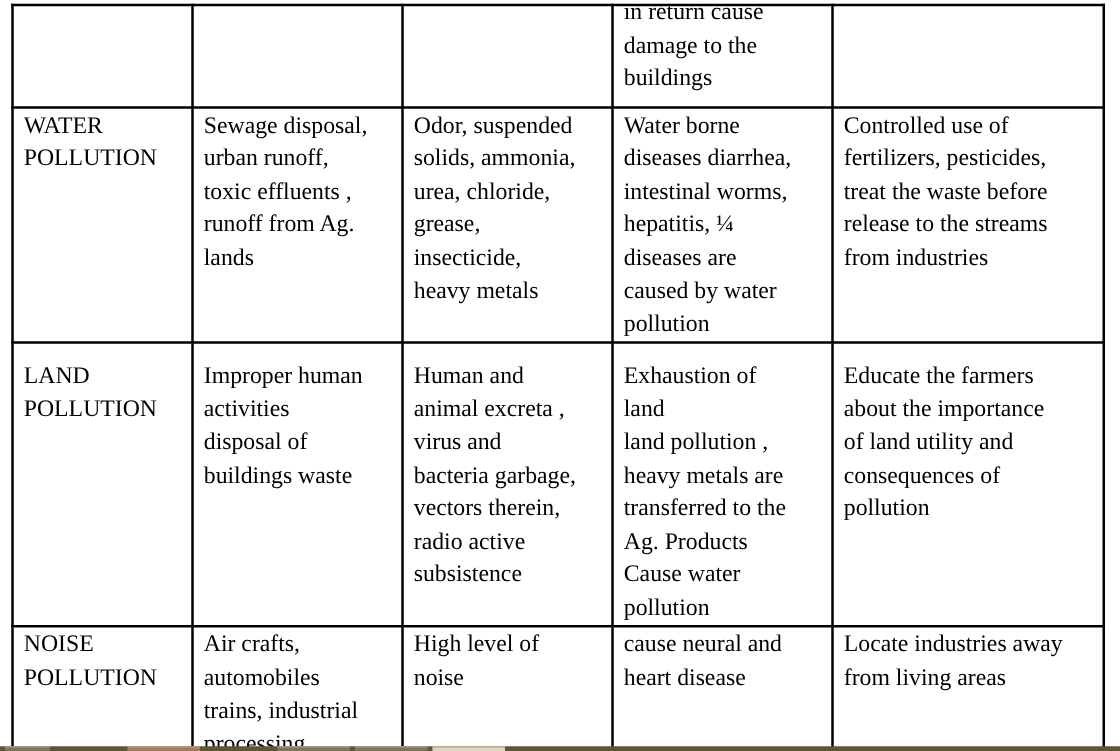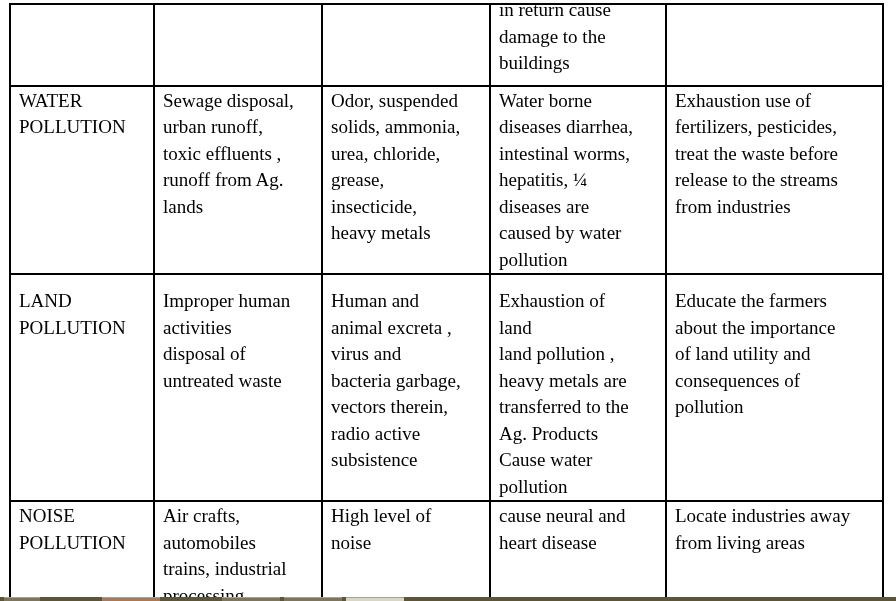--- a/index.html
+++ b/index.html
@@ -98,33 +98,33 @@
 grease,
 insecticide,
 heavy metals</td>
       <td>Water borne
 diseases diarrhea,
 intestinal worms,
 hepatitis,  ¼
 diseases are
 caused by water
 pollution</td>
-      <td>Exhaustion use of
+      <td>Controlled use of
 fertilizers, pesticides,
 treat the waste before
 release to the streams
 from industries</td>
     </tr>
     <tr class="row2">
       <td>LAND
 POLLUTION</td>
       <td>Improper  human
 activities
 disposal of
-untreated waste</td>
+buildings waste</td>
       <td>Human and
 animal excreta ,
 virus and
 bacteria garbage,
 vectors  therein,
 radio active
 subsistence</td>
       <td>Exhaustion of
 land
  land pollution ,

